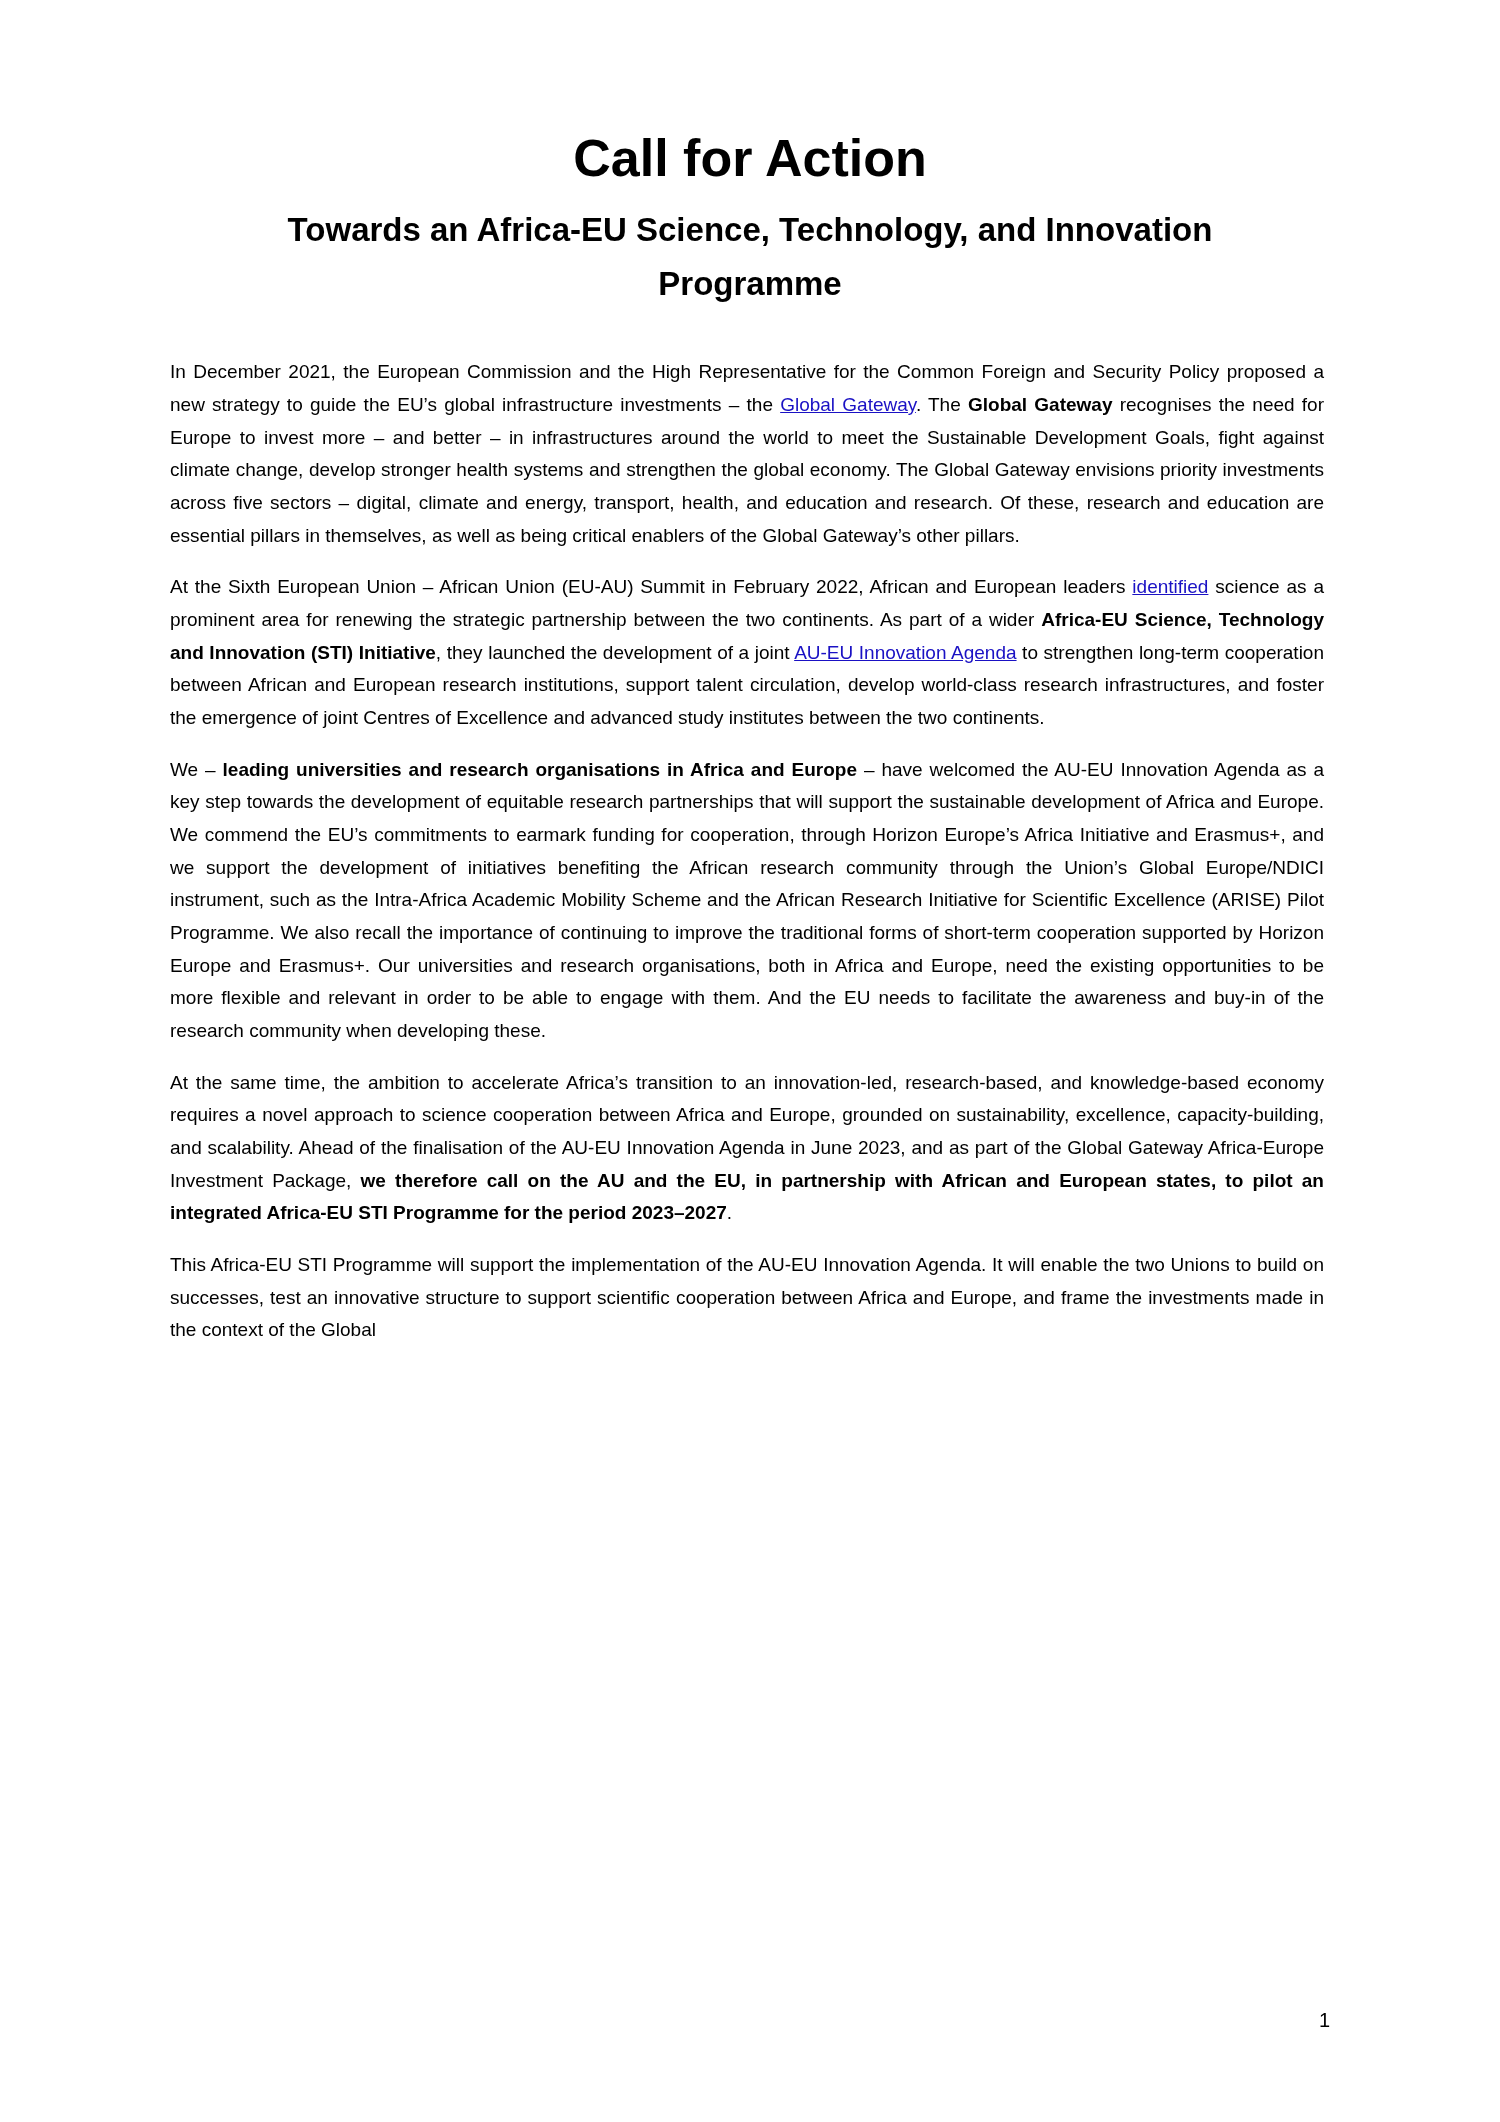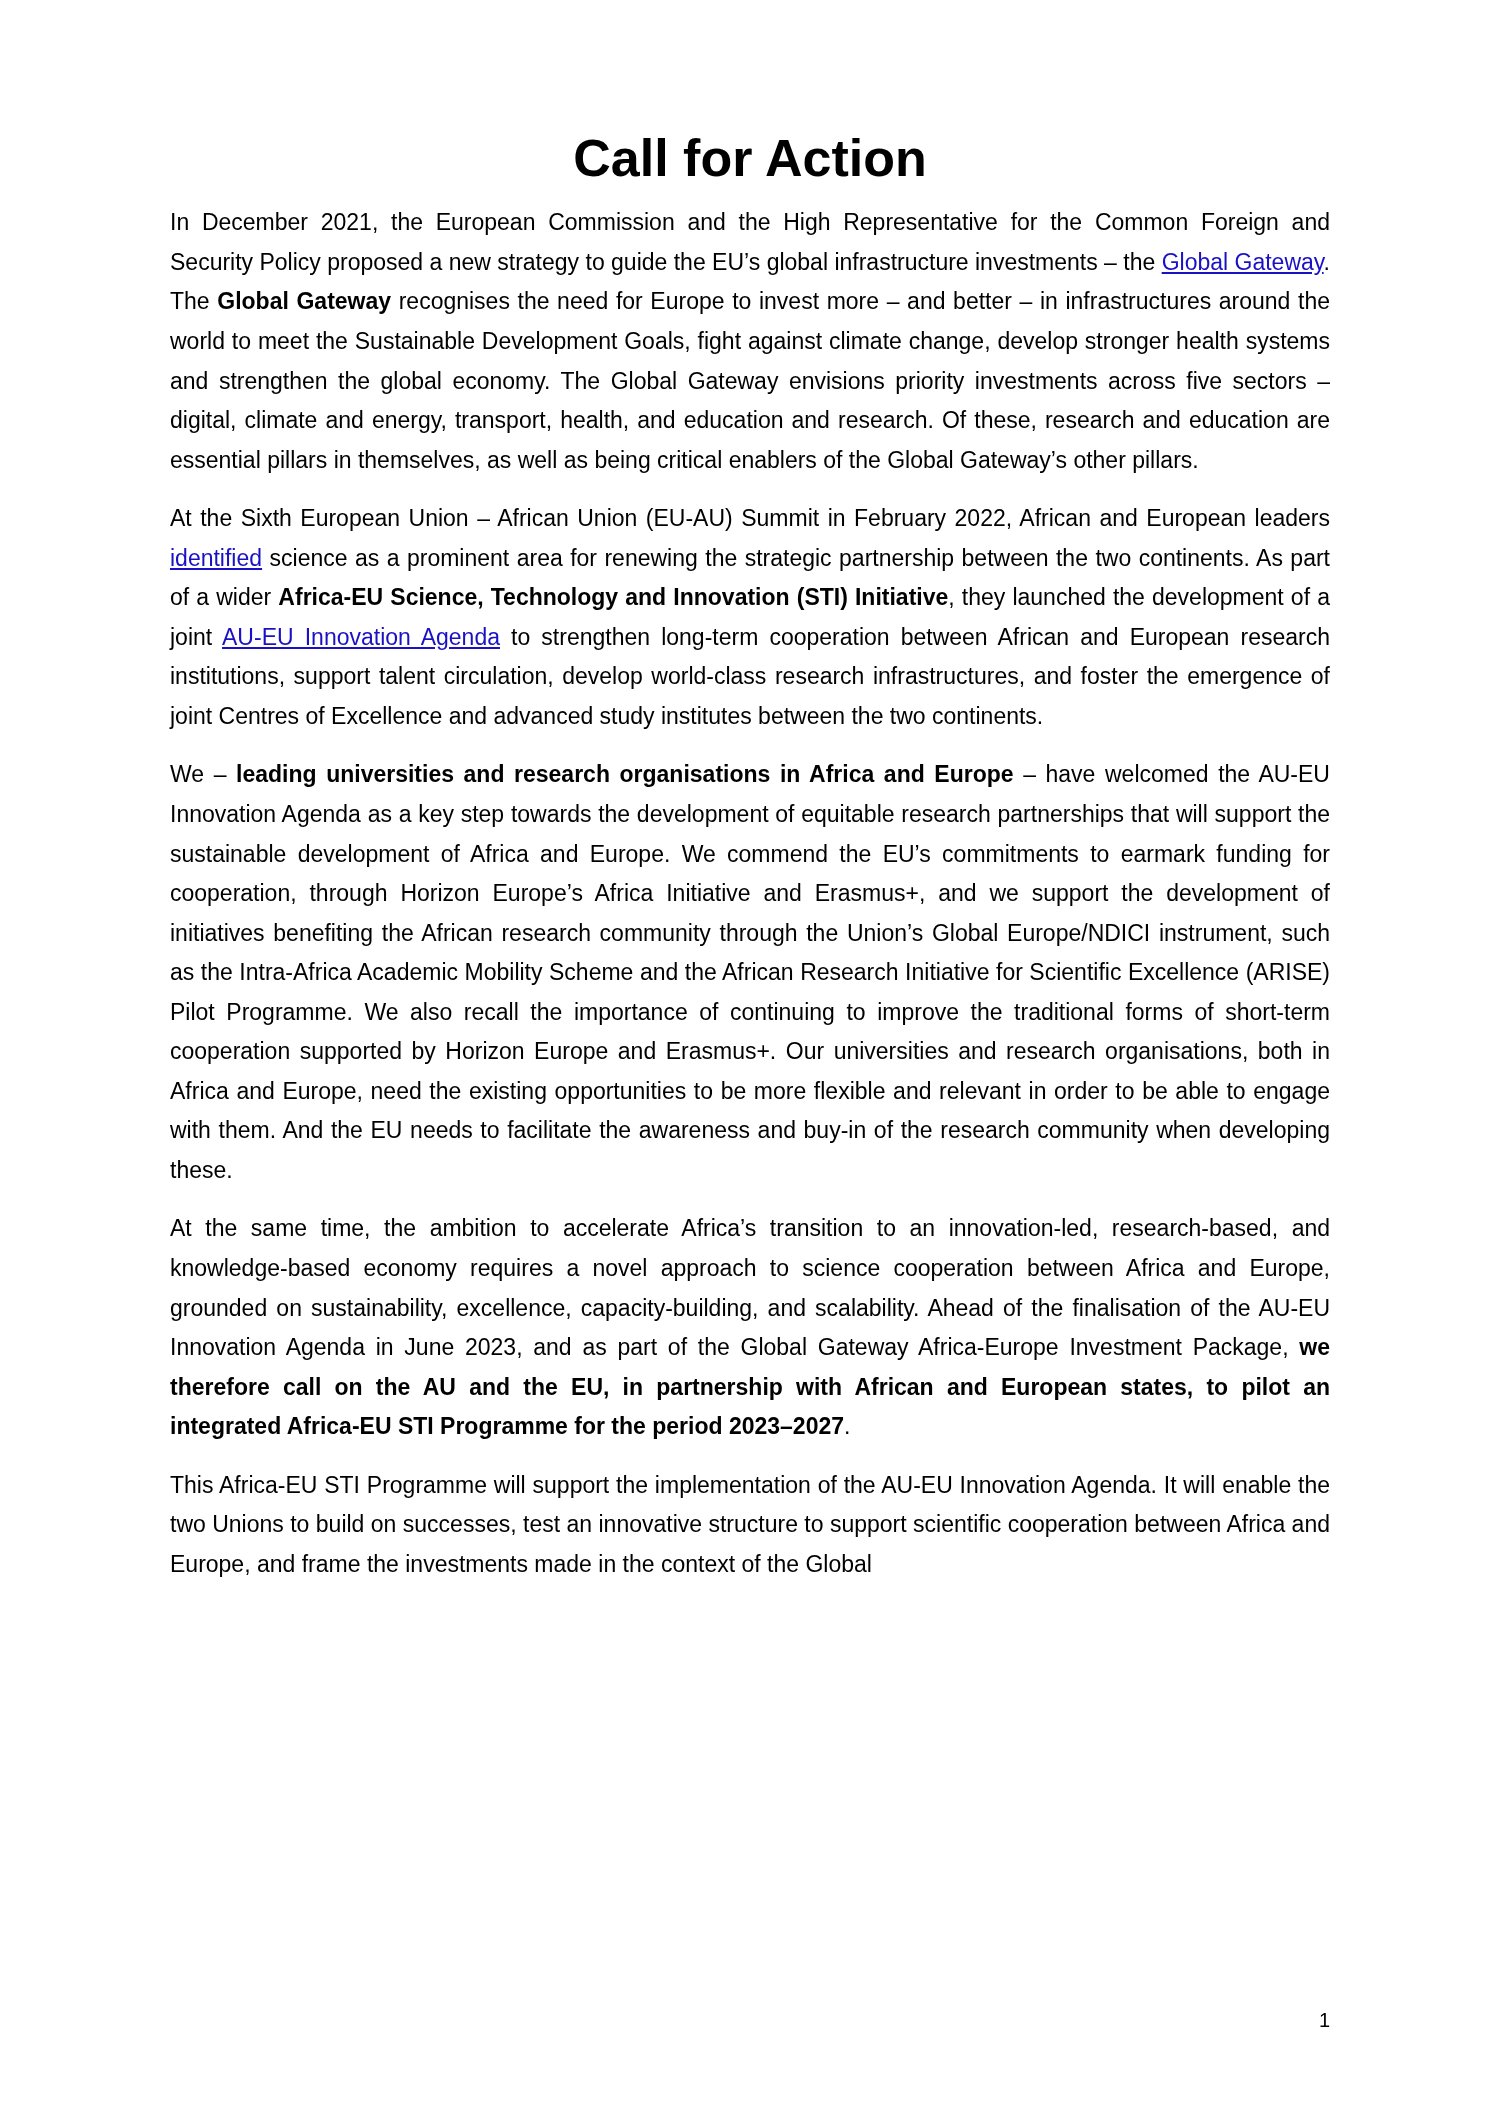--- a/index.html
+++ b/index.html
@@ -36,25 +36,25 @@
     margin: 0 0 46px 0;
     padding: 0 95px;
   }
   .section-heading {
     font-size: 27px;
     font-weight: bold;
     margin: 38px 0 22px 0;
     line-height: 1.2;
   }
   p.body-par {
-    font-size: 23px;
+    font-size: 19px;
     line-height: 1.72;
     text-align: justify;
     text-justify: inter-word;
-    margin: 0 0 19px 0;
+    margin: 0 6px 19px 0;
     hyphens: none;
   }
   p.body-par:last-of-type {
     margin-bottom: 0;
   }
   .lnk {
     color: #1a11c4;
     text-decoration: underline;
   }
   .b {
@@ -69,20 +69,21 @@
     color: #000000;
   }
 </style>
 </head>
 <body>
 
 <div class="page">
 
   <h1 class="doc-title">Call for Action</h1>
 
+  <h2 class="doc-subtitle">Towards an Africa-EU Science, Technology, and Innovation Programme</h2>
 
 
   <p class="body-par"><span>In December 2021, the European Commission and the High Representative for the Common Foreign and Security Policy proposed a new strategy to guide the EU’s global infrastructure investments – the </span><a class="lnk" href="#">Global Gateway</a><span>. The </span><span class="b">Global Gateway</span><span> recognises the need for Europe to invest more – and better – in infrastructures around the world to meet the Sustainable Development Goals, fight against climate change, develop stronger health systems and strengthen the global economy. The Global Gateway envisions priority investments across five sectors – digital, climate and energy, transport, health, and education and research. Of these, research and education are essential pillars in themselves, as well as being critical enablers of the Global Gateway’s other pillars.</span></p>
 
   <p class="body-par"><span>At the Sixth European Union – African Union (EU-AU) Summit in February 2022, African and European leaders </span><a class="lnk" href="#">identified</a><span> science as a prominent area for renewing the strategic partnership between the two continents. As part of a wider </span><span class="b">Africa-EU Science, Technology and Innovation (STI) Initiative</span><span>, they launched the development of a joint </span><a class="lnk" href="#">AU-EU Innovation Agenda</a><span> to strengthen long-term cooperation between African and European research institutions, support talent circulation, develop world-class research infrastructures, and foster the emergence of joint Centres of Excellence and advanced study institutes between the two continents.</span></p>
 
   <p class="body-par"><span>We – </span><span class="b">leading universities and research organisations in Africa and Europe</span><span> – have welcomed the AU-EU Innovation Agenda as a key step towards the development of equitable research partnerships that will support the sustainable development of Africa and Europe. We commend the EU’s commitments to earmark funding for cooperation, through Horizon Europe’s Africa Initiative and Erasmus+, and we support the development of initiatives benefiting the African research community through the Union’s Global Europe/NDICI instrument, such as the Intra-Africa Academic Mobility Scheme and the African Research Initiative for Scientific Excellence (ARISE) Pilot Programme. We also recall the importance of continuing to improve the traditional forms of short-term cooperation supported by Horizon Europe and Erasmus+. Our universities and research organisations, both in Africa and Europe, need the existing opportunities to be more flexible and relevant in order to be able to engage with them. And the EU needs to facilitate the awareness and buy-in of the research community when developing these.</span></p>
 
   <p class="body-par"><span>At the same time, the ambition to accelerate Africa’s transition to an innovation-led, research-based, and knowledge-based economy requires a novel approach to science cooperation between Africa and Europe, grounded on sustainability, excellence, capacity-building, and scalability. Ahead of the finalisation of the AU-EU Innovation Agenda in June 2023, and as part of the Global Gateway Africa-Europe Investment Package, </span><span class="b">we therefore call on the AU and the EU, in partnership with African and European states, to pilot an integrated Africa-EU STI Programme for the period 2023–2027</span><span>.</span></p>
 

